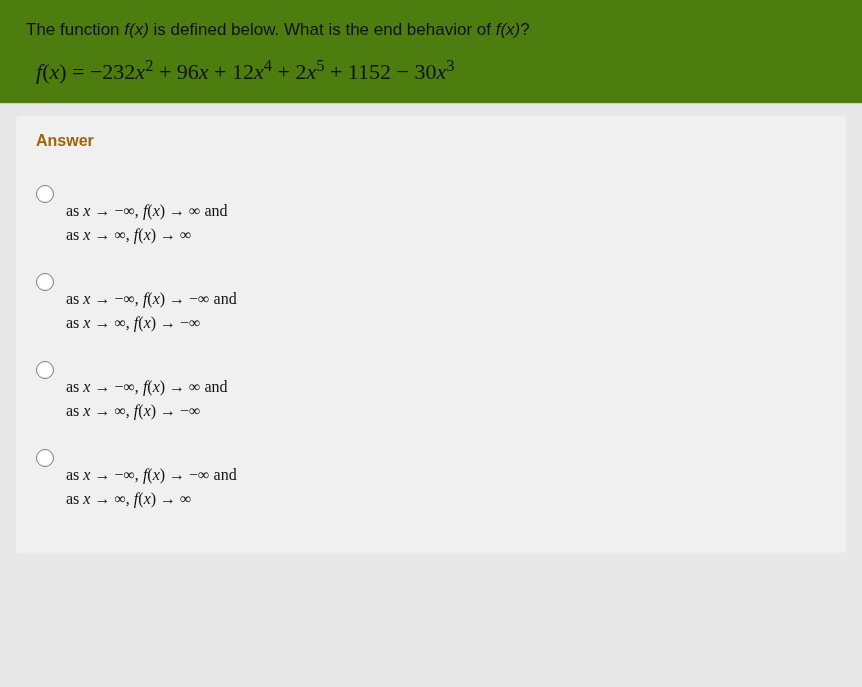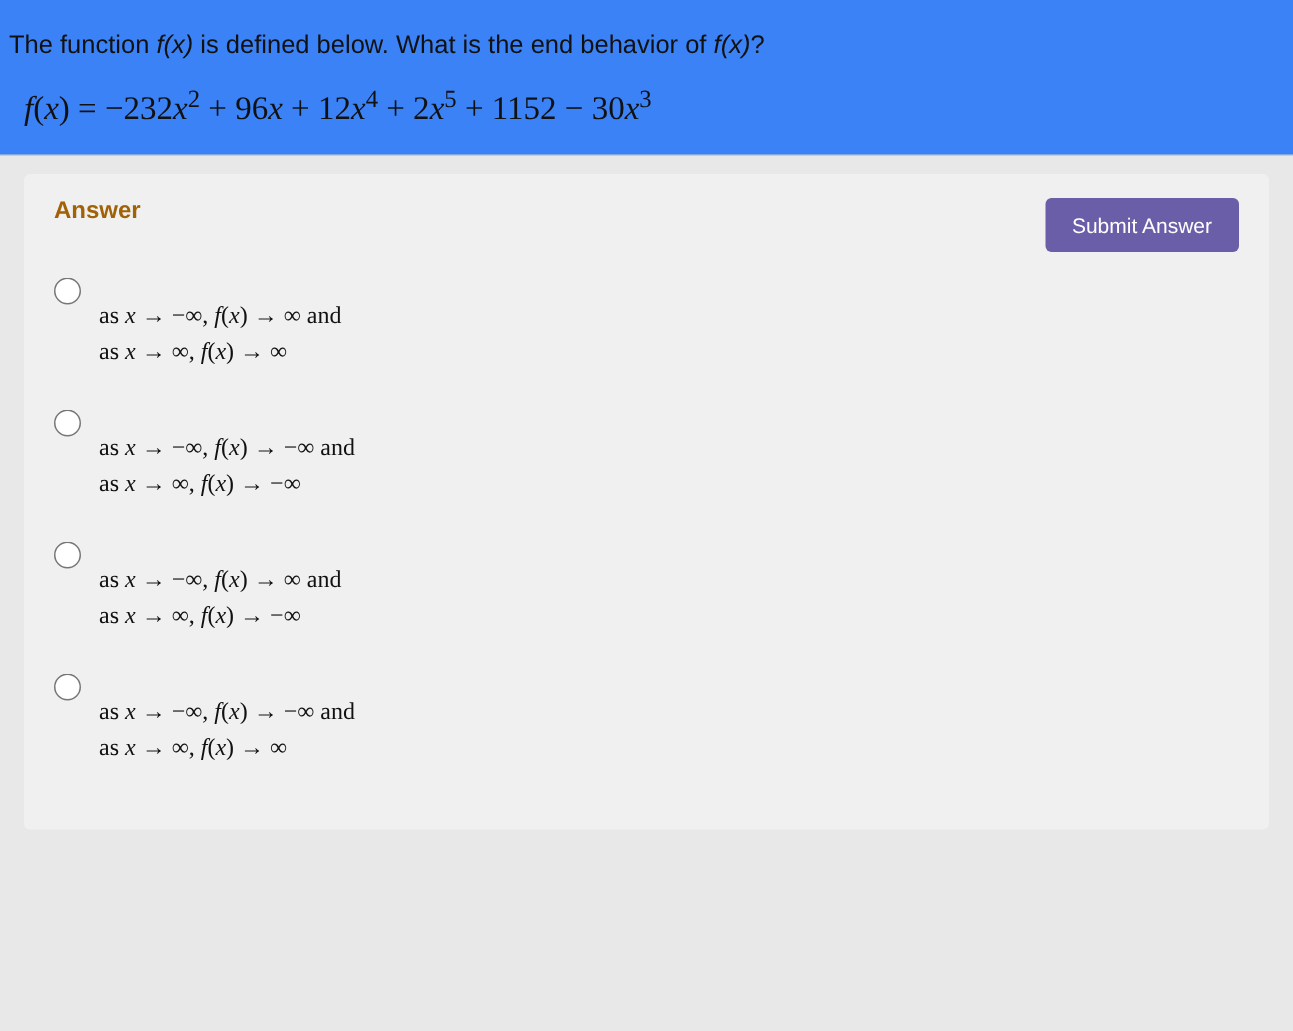--- a/index.html
+++ b/index.html
@@ -5,22 +5,22 @@
     * { box-sizing: border-box; margin: 0; padding: 0; }
     body {
       font-family: Georgia, 'Times New Roman', serif;
       background: #e8e8e8;
       width: 862px;
       min-height: 687px;
       padding: 0;
     }
 
     .top-question {
-      background: #3b82f6;
-      padding: 20px 30px 18px 6px;
+      background: #4d7c0f;
+      padding: 20px 30px 18px 26px;
       border-bottom: 1px solid #ccc;
     }
 
     .question-text {
       font-size: 17px;
       font-family: Arial, sans-serif;
       color: #111;
       margin-bottom: 14px;
     }
 
@@ -103,21 +103,20 @@
     The function <span class="math"><i>f</i>(<i>x</i>)</span> is defined below. What is the end behavior of <span class="math"><i>f</i>(<i>x</i>)</span>?
   </div>
   <div class="formula">
     <i>f</i>(<i>x</i>) = −232<i>x</i><sup>2</sup> + 96<i>x</i> + 12<i>x</i><sup>4</sup> + 2<i>x</i><sup>5</sup> + 1152 − 30<i>x</i><sup>3</sup>
   </div>
 </div>
 
 <div class="answer-section">
   <div class="answer-label">Answer</div>
 
-  <button class="submit-btn">Submit Answer</button>
 
   <div class="option">
     <input type="radio" name="answer" id="opt1" style="">
     <label for="opt1" class="option-text">
       <span class="line">as <i>x</i> → −∞, <i>f</i>(<i>x</i>) → ∞ and</span>
       <span class="line">as <i>x</i> → ∞, <i>f</i>(<i>x</i>) → ∞</span>
     </label>
   </div>
 
   <div class="option">

